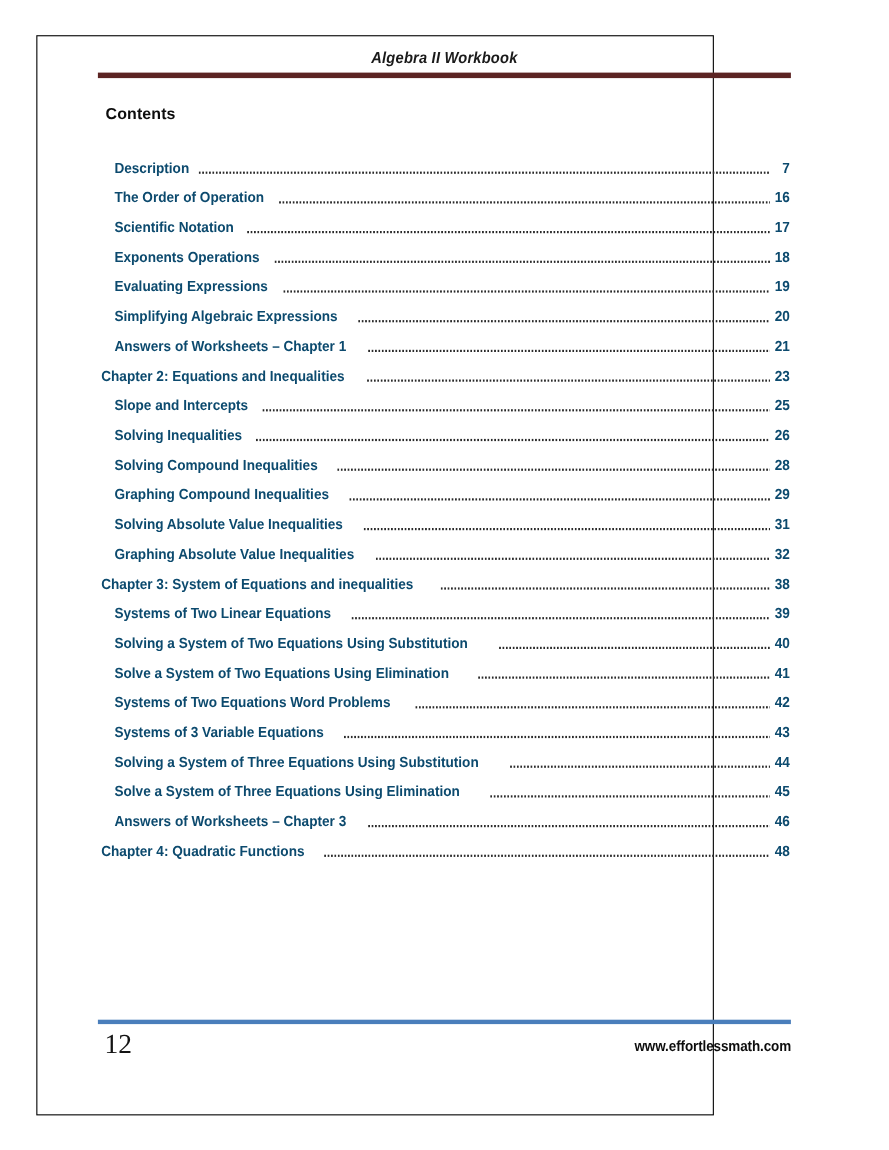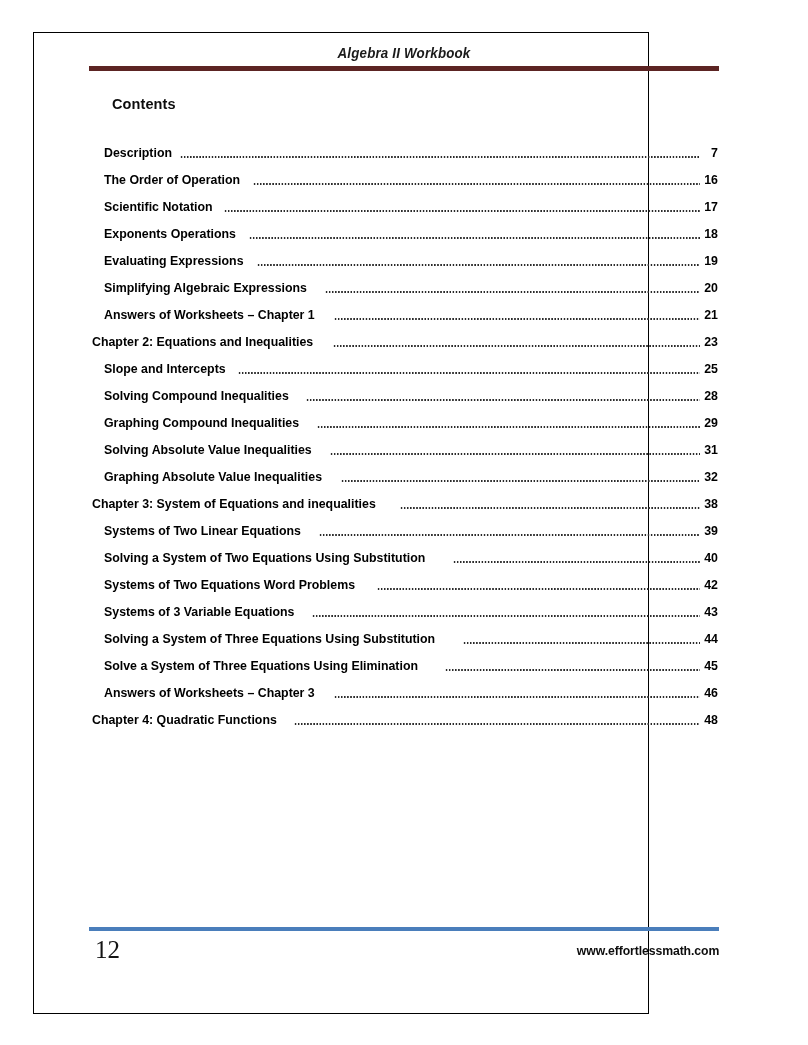--- a/index.html
+++ b/index.html
@@ -51,21 +51,21 @@
   #header-rule {
     margin-top: 5px;
     height: 5px;
     background: #5C2423;
     width: 100%;
   }
 
   
   #contents-heading {
     position: absolute;
-    left: 78px;
+    left: 62px;
     top: 63px;
     font-family: "Liberation Sans", sans-serif;
     font-weight: bold;
     font-size: 14.5px;
     color: #0d0d0d;
     letter-spacing: 0.1px;
   }
 
   
   #toc {
@@ -74,21 +74,21 @@
     top: 100px;
     width: 626px;
   }
 
   .toc-row {
     display: flex;
     align-items: flex-end;
     height: 27px;
     font-family: "Liberation Sans Narrow", "Liberation Sans", sans-serif;
     font-size: 13.3px;
-    color: #000000;
+    color: #0c4a6e;
     white-space: nowrap;
   }
 
   .toc-row .toc-label,
   .toc-row .toc-page {
     font-weight: bold;
     transform: scaleX(0.93);
     transform-origin: left bottom;
     line-height: 1.05;
   }
@@ -224,20 +224,25 @@
         <span class="toc-label">Chapter 2: Equations and Inequalities</span>
         <span class="toc-leader"></span>
         <span class="toc-page">23</span>
       </div>
       <div class="toc-row level-1">
         <span class="toc-label">Slope and Intercepts</span>
         <span class="toc-leader"></span>
         <span class="toc-page">25</span>
       </div>
       <div class="toc-row level-1">
+        <span class="toc-label">Solving Inequalities</span>
+        <span class="toc-leader"></span>
+        <span class="toc-page">26</span>
+      </div>
+      <div class="toc-row level-1">
         <span class="toc-label">Solving Compound Inequalities</span>
         <span class="toc-leader"></span>
         <span class="toc-page">28</span>
       </div>
       <div class="toc-row level-1">
         <span class="toc-label">Graphing Compound Inequalities</span>
         <span class="toc-leader"></span>
         <span class="toc-page">29</span>
       </div>
       <div class="toc-row level-1">
@@ -257,20 +262,25 @@
       </div>
       <div class="toc-row level-1">
         <span class="toc-label">Systems of Two Linear Equations</span>
         <span class="toc-leader"></span>
         <span class="toc-page">39</span>
       </div>
       <div class="toc-row level-1">
         <span class="toc-label">Solving a System of Two Equations Using Substitution</span>
         <span class="toc-leader"></span>
         <span class="toc-page">40</span>
+      </div>
+      <div class="toc-row level-1">
+        <span class="toc-label">Solve a System of Two Equations Using Elimination</span>
+        <span class="toc-leader"></span>
+        <span class="toc-page">41</span>
       </div>
       <div class="toc-row level-1">
         <span class="toc-label">Systems of Two Equations Word Problems</span>
         <span class="toc-leader"></span>
         <span class="toc-page">42</span>
       </div>
       <div class="toc-row level-1">
         <span class="toc-label">Systems of 3 Variable Equations</span>
         <span class="toc-leader"></span>
         <span class="toc-page">43</span>

